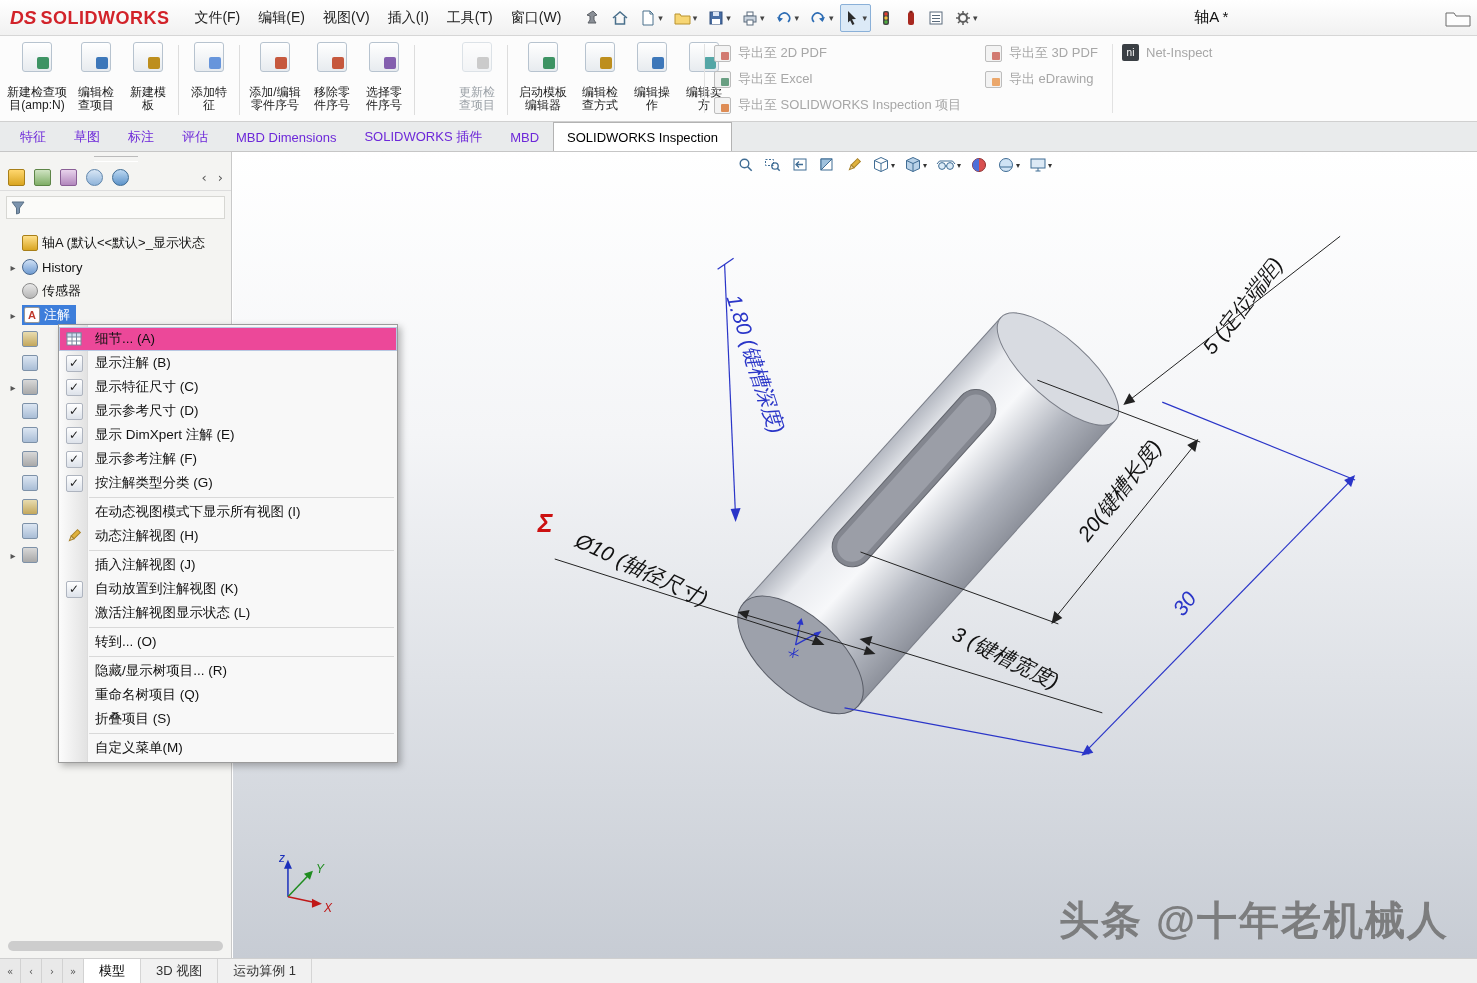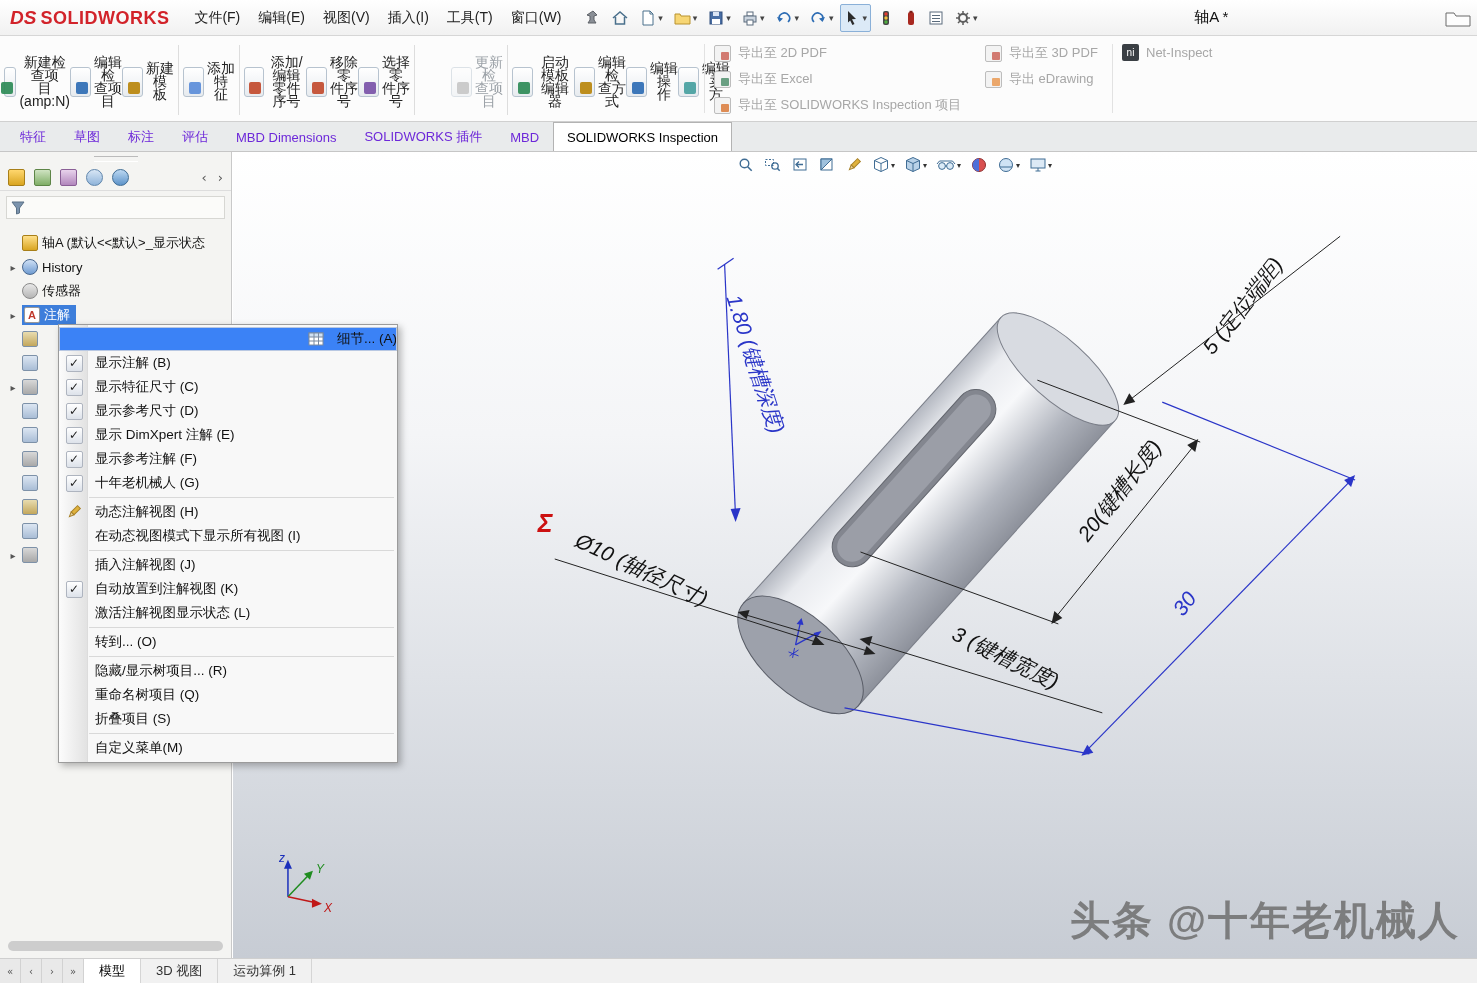--- a/index.html
+++ b/index.html
@@ -18,22 +18,22 @@
   .qb{display:flex;align-items:center;margin-left:10px;gap:3px;}
   .qbtn{display:inline-flex;align-items:center;height:26px;padding:0 3px;border-radius:2px;border:1px solid transparent;}
   .qbtn.pressed{border:1px solid #8ab0d8;background:#dceaf7;}
   .qbtn .dd{font-size:9px;color:#444;margin-left:2px;}
   .doc-title{margin-left:auto;font-size:15px;color:#111;white-space:nowrap;}
   .tb-right{margin-left:auto;padding-right:2px;display:flex;align-items:center;}
 
   
   .cmdbar{position:absolute;left:0;top:36px;width:100%;height:86px;background:#fcfcfc;border-bottom:1px solid #d0d0d0;
           display:flex;align-items:stretch;padding:3px 0 0 4px;box-sizing:border-box;}
-  .rbtn{width:52px;display:flex;flex-direction:row;align-items:center;padding-top:3px;gap:3px;
-        font-size:14px;line-height:13px;text-align:center;color:#222;}
+  .rbtn{width:52px;display:flex;flex-direction:column;align-items:center;padding-top:3px;gap:14px;
+        font-size:12px;line-height:13px;text-align:center;color:#222;}
   .rbtn.w62{width:62px;} .rbtn.w66{width:66px;}
   .rbtn.disabled{color:#9aa0a6;margin-left:32px;} .rbtn.disabled .ricon{opacity:.45;}
   .ricon{width:30px;height:30px;position:relative;background:linear-gradient(#ffffff,#e7ebef);
          border:1px solid #b7c3cf;border-radius:3px;box-sizing:border-box;}
   .ricon::after{content:"";position:absolute;right:2px;bottom:2px;width:12px;height:12px;
                 background:var(--ac,#4a7fc1);border-radius:2px;opacity:.92;}
   .rsep{width:1px;background:#ddd;margin:6px 4px;}
   .vsep{position:absolute;top:8px;bottom:8px;width:1px;background:#e2e2e2;}
   .exp-col{position:absolute;top:8px;display:flex;flex-direction:column;gap:8px;}
   .exp-item{display:flex;align-items:center;gap:7px;font-size:13px;color:#a7a7a7;white-space:nowrap;}
@@ -79,35 +79,35 @@
   .sel-wrap .ticon.annot{color:#c0392b;}
   .panel-hscroll{position:absolute;left:8px;right:8px;bottom:7px;height:10px;background:#cdcdcd;border-radius:5px;}
 
   
   .viewport{position:absolute;left:233px;top:152px;right:0;bottom:25px;
             background:linear-gradient(180deg,#ffffff 0%,#f4f5f7 35%,#dfe2e7 65%,#c7ccd4 100%);overflow:hidden;}
   .headsup{position:absolute;left:503px;top:2px;display:flex;align-items:center;gap:7px;z-index:5;}
   .hbtn{display:flex;align-items:center;gap:1px;padding:2px 1px;}
   .hbtn .dd{font-size:8px;color:#333;}
   .scene{position:absolute;inset:0;width:100%;height:100%;z-index:1;}
-  .watermark{position:absolute;right:17px;bottom:10px;font-size:40px;font-weight:bold;z-index:2;
+  .watermark{position:absolute;right:28px;bottom:10px;font-size:40px;font-weight:bold;z-index:2;
              color:rgba(110,110,110,.85);letter-spacing:2px;white-space:nowrap;}
   .dimtxt{font-size:21px;font-style:italic;fill:#111;}
   .dimtxt.blue{fill:#2a35c8;}
   .sigma{font-size:25px;font-weight:bold;font-style:italic;fill:#cc1111;}
   .bk{stroke:#222;stroke-width:1;fill:none;}
   .bl{stroke:#2a35c8;stroke-width:1.2;fill:none;}
 
   
   .ctxmenu{position:absolute;left:58px;top:324px;width:340px;background:#f8f8f8;border:1px solid #9b9b9b;
            box-shadow:3px 3px 7px rgba(0,0,0,.28);z-index:100;padding:2px 0;box-sizing:border-box;}
   .ctxmenu::before{content:"";position:absolute;left:0;top:0;bottom:0;width:28px;
                    background:linear-gradient(90deg,#fcfcfc,#e2e2e2);border-right:1px solid #dcdcdc;}
   .cm-item{display:flex;align-items:center;height:24px;font-size:13.5px;color:#111;position:relative;z-index:1;}
-  .cm-item.hl{background:#3b82f6;outline:1px solid #b9c8e2;outline-offset:-1px;justify-content:flex-end;}
+  .cm-item.hl{background:#ec4899;outline:1px solid #b9c8e2;outline-offset:-1px;}
   .cm-gutter{width:30px;flex:0 0 30px;display:flex;justify-content:center;}
   .cm-check{width:17px;height:17px;border:1px solid #aeb4bf;background:linear-gradient(#ffffff,#dde2ea);
             display:flex;align-items:center;justify-content:center;font-size:12px;color:#222;border-radius:2px;box-sizing:border-box;}
   .cm-label{padding-left:6px;white-space:nowrap;}
   .cm-sep{height:1px;background:#d9d9d9;margin:2px 3px 2px 30px;position:relative;z-index:1;}
 
   
   .statusbar{position:absolute;left:0;bottom:0;width:100%;height:25px;background:#f1f1f1;border-top:1px solid #cfcfcf;
              display:flex;align-items:stretch;font-size:13px;box-sizing:border-box;}
   .nav-btn{width:20px;display:flex;align-items:center;justify-content:center;border-right:1px solid #d2d2d2;
@@ -629,37 +629,37 @@
   <div class="cm-item">
     <span class="cm-gutter">
         <span class="cm-check glyph">✓</span>
       </span>
     <span class="cm-label">显示参考注解 (F)</span>
   </div>
   <div class="cm-item">
     <span class="cm-gutter">
         <span class="cm-check glyph">✓</span>
       </span>
-    <span class="cm-label">十年老机械人 (G)</span>
+    <span class="cm-label">按注解类型分类 (G)</span>
   </div>
   <div class="cm-sep"></div>
+  <div class="cm-item">
+    <span class="cm-gutter"></span>
+    <span class="cm-label">在动态视图模式下显示所有视图 (I)</span>
+  </div>
   <div class="cm-item">
     <span class="cm-gutter">
         <svg width="18" height="18">
           <g transform="rotate(45 9 9)">
             <rect x="7" y="2" width="4" height="9" fill="#e0b23c" stroke="#a8822a"></rect>
             <polygon points="7,11 11,11 9,15.5" fill="#e8d3a0" stroke="#a8822a"></polygon>
           </g>
         </svg>
       </span>
     <span class="cm-label">动态注解视图 (H)</span>
-  </div>
-  <div class="cm-item">
-    <span class="cm-gutter"></span>
-    <span class="cm-label">在动态视图模式下显示所有视图 (I)</span>
   </div>
   <div class="cm-sep"></div>
   <div class="cm-item">
     <span class="cm-gutter"></span>
     <span class="cm-label">插入注解视图 (J)</span>
   </div>
   <div class="cm-item">
     <span class="cm-gutter">
         <span class="cm-check glyph">✓</span>
       </span>

